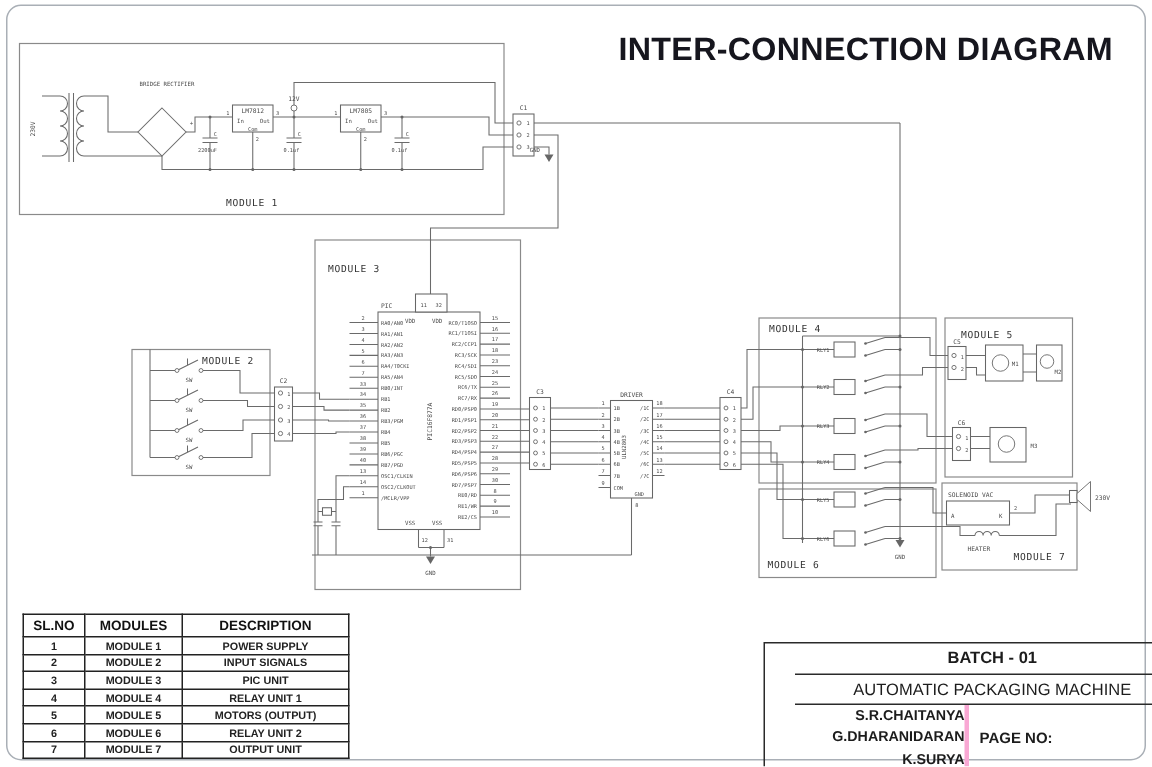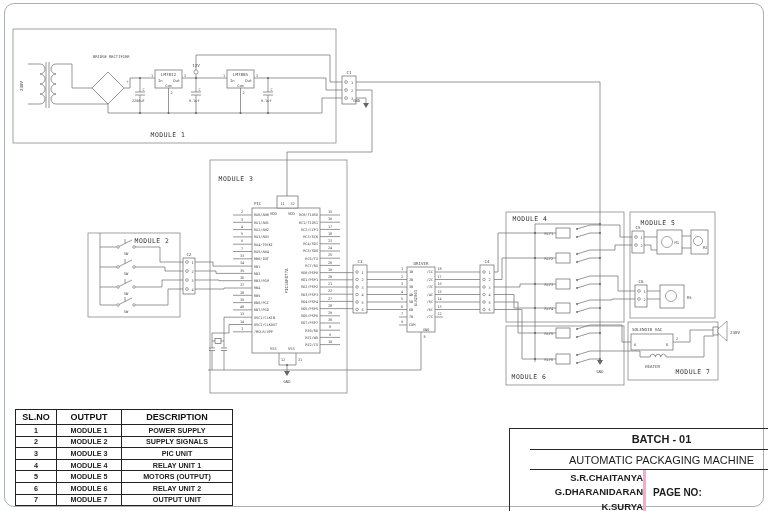--- a/index.html
+++ b/index.html
@@ -403,39 +403,40 @@
         <circle class="dot" cx="577" cy="288" r=".9"></circle>
     <circle class="dot" cx="577" cy="304" r=".9"></circle>
         <circle class="dot" cx="577" cy="312" r=".9"></circle>
         <circle class="dot" cx="577" cy="329" r=".9"></circle>
     <circle class="dot" cx="577" cy="337" r=".9"></circle>
         <circle class="dot" cx="577" cy="355" r=".9"></circle>
         <circle class="dot" cx="577" cy="363" r=".9"></circle>
   </g>
 </svg>
 
+<div id="title">INTER-CONNECTION DIAGRAM</div>
 
 <table id="legend">
   <thead>
     <tr>
       <th class="c1">SL.NO</th>
-      <th class="c2">OUTPUT</th>
+      <th class="c2">MODULES</th>
       <th class="c3">DESCRIPTION</th>
     </tr>
   </thead>
   <tbody>
     <tr>
           <td>1</td>
           <td>MODULE 1</td>
           <td>POWER SUPPLY</td>
         </tr>
     <tr>
           <td>2</td>
           <td>MODULE 2</td>
-          <td>SUPPLY SIGNALS</td>
+          <td>INPUT SIGNALS</td>
         </tr>
     <tr>
           <td>3</td>
           <td>MODULE 3</td>
           <td>PIC UNIT</td>
         </tr>
     <tr>
           <td>4</td>
           <td>MODULE 4</td>
           <td>RELAY UNIT 1</td>

